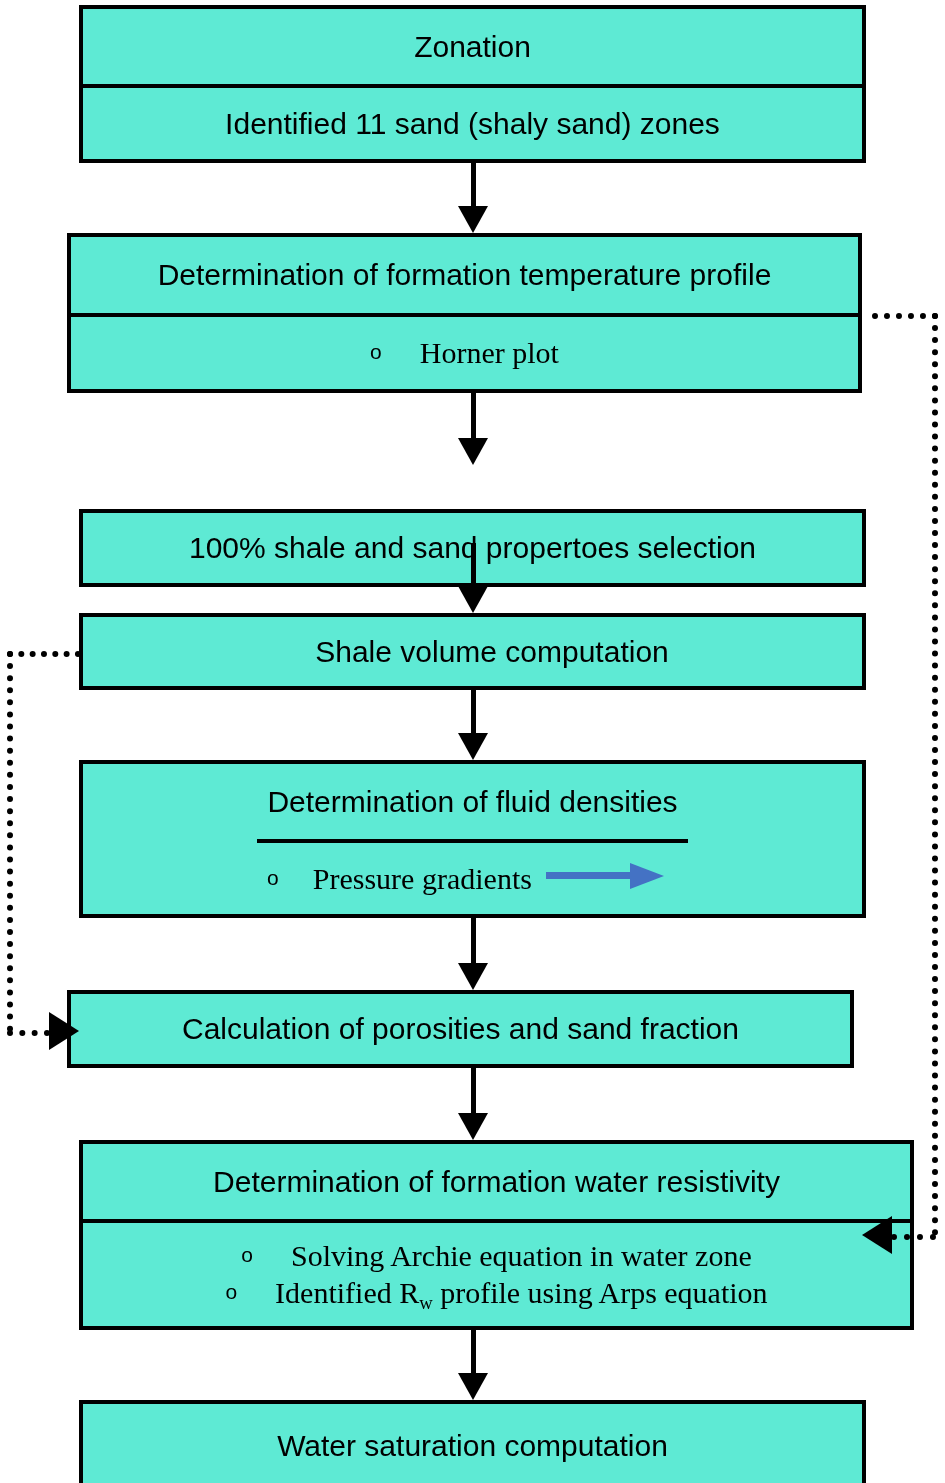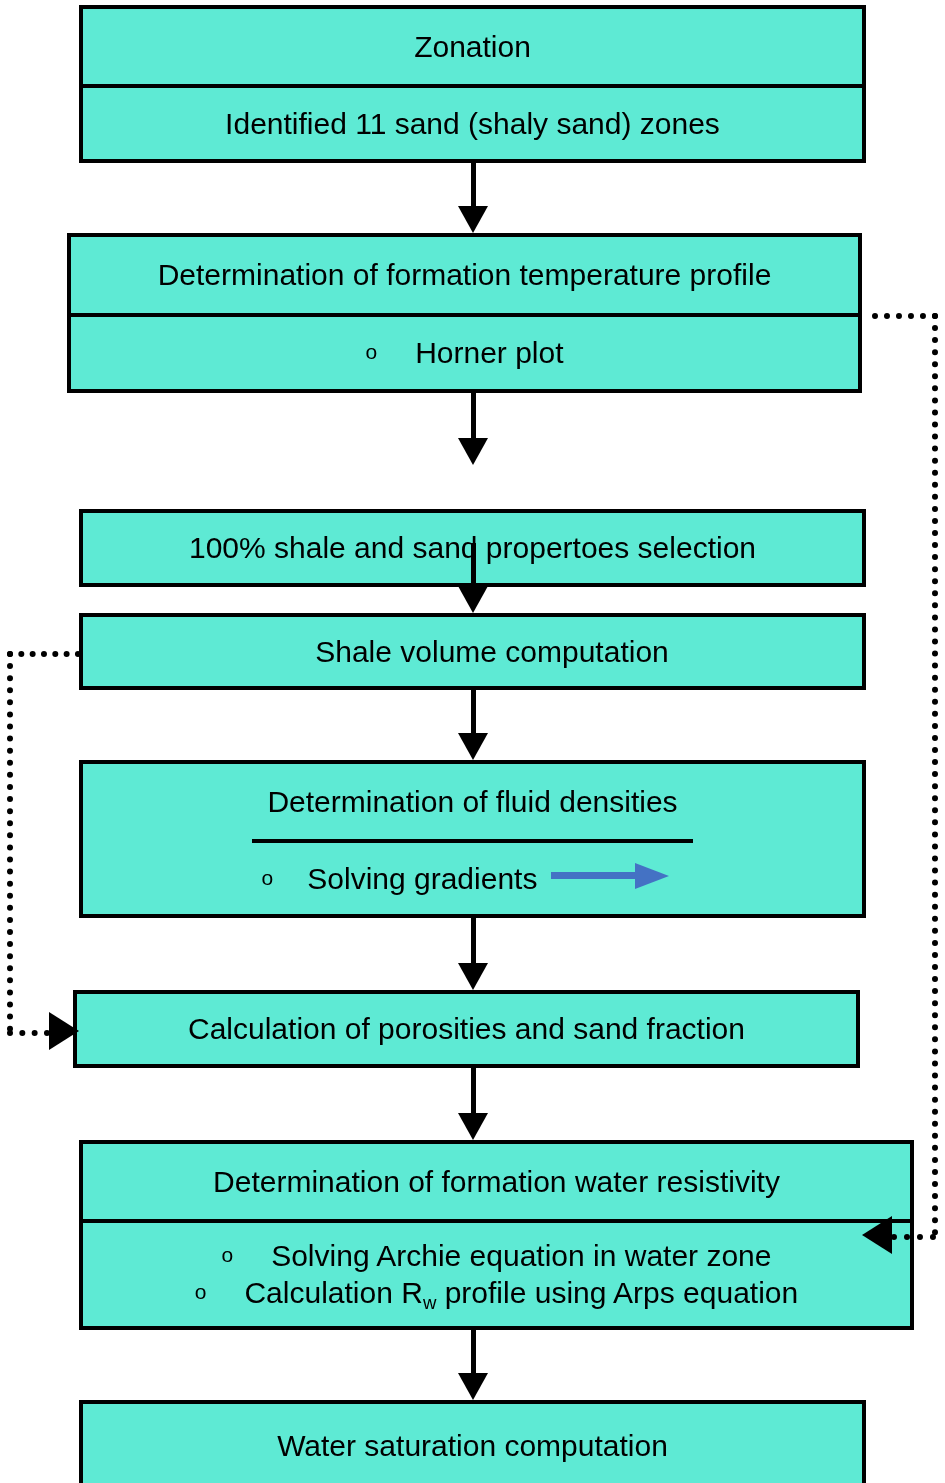--- a/index.html
+++ b/index.html
@@ -57,20 +57,21 @@
   .bullet-mark {
     display: inline-block;
     font-size: 21px;
     line-height: 1;
     margin-right: 38px;
     position: relative;
     top: -4px;
   }
   .bullet-text {
     display: inline-block;
+    font-family: Liberation Serif, serif;
   }
   .inline-arrow {
     display: inline-block;
     position: relative;
     width: 118px;
     height: 16px;
     margin: 0 14px;
     vertical-align: middle;
     top: -6px;
   }
@@ -196,53 +197,53 @@
   <div class="v-arrow" style="left:452px; top:690px; width:42px; height:70px;">
     <span class="shaft" style="height:45px;"></span>
     <span class="head" style="top:43px;"></span>
   </div>
 
   <div class="node" style="left:79px; top:760px; width:787px; height:158px;align-items:center;">
     <div class="node-row" style="height:79px;">Determination of fluid densities</div>
     <div class="node-row divided-top bullet-row" style="height:79px;">
       <div class="bullet-line">
         <span class="bullet-mark" style="margin-right:34px;">o</span>
-        <span class="bullet-text">Solving gradients</span>
+        <span class="bullet-text">Pressure gradients</span>
         <span class="inline-arrow">
           <span class="shaft"></span>
           <span class="head"></span>
         </span>
       </div>
     </div>
   </div>
 
   <div class="v-arrow" style="left:452px; top:918px; width:42px; height:72px;">
     <span class="shaft" style="height:47px;"></span>
     <span class="head" style="top:45px;"></span>
   </div>
 
-  <div class="node" style="left:73px; top:990px; width:787px; height:78px;">
+  <div class="node" style="left:67px; top:990px; width:787px; height:78px;">
     <div class="node-row">Calculation of porosities and sand fraction</div>
   </div>
 
   <div class="v-arrow" style="left:452px; top:1068px; width:42px; height:72px;">
     <span class="shaft" style="height:47px;"></span>
     <span class="head" style="top:45px;"></span>
   </div>
 
   <div class="node" style="left:79px; top:1140px; width:835px; height:190px;">
     <div class="node-row" style="height:78px;">Determination of formation water resistivity</div>
     <div class="node-row divided-top bullet-row" style="height:112px;">
       <div class="bullet-line">
         <span class="bullet-mark">o</span>
         <span class="bullet-text">Solving Archie equation in water zone</span>
       </div>
       <div class="bullet-line">
         <span class="bullet-mark">o</span>
-        <span class="bullet-text"><span>Calculation R</span><sub>w</sub><span> profile using Arps equation</span></span>
+        <span class="bullet-text"><span>Identified R</span><sub>w</sub><span> profile using Arps equation</span></span>
       </div>
     </div>
   </div>
 
   <div class="v-arrow" style="left:452px; top:1330px; width:42px; height:70px;">
     <span class="shaft" style="height:45px;"></span>
     <span class="head" style="top:43px;"></span>
   </div>
 
   <div class="node" style="left:79px; top:1400px; width:787px; height:92px;">

